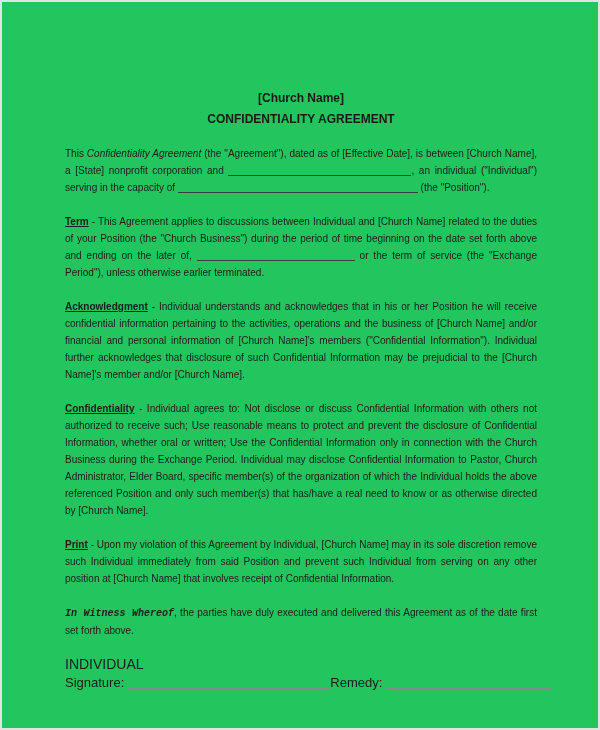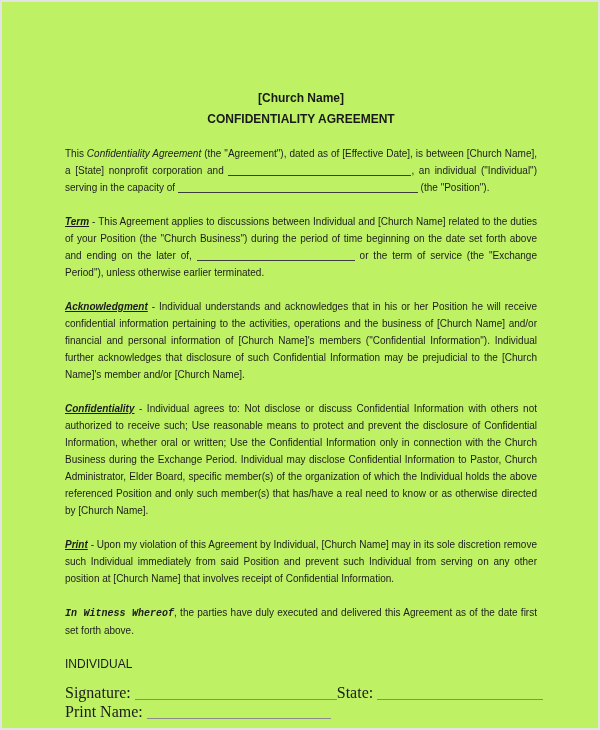--- a/index.html
+++ b/index.html
@@ -4,46 +4,46 @@
 <style>
   * { margin: 0; padding: 0; box-sizing: border-box; }
   html, body { background: #ffffff; }
   body {
     width: 600px; height: 730px;
     font-family: "Liberation Sans", sans-serif;
     color: #1c1c1c;
   }
   .page {
     width: 600px; height: 730px;
-    background: #bef264;
+    background: #22c55e;
     border: 2px solid #e3e3e3;
     padding: 86px 61px 0 63px;
     overflow: hidden;
   }
   .doc-header { text-align: center; margin-bottom: 15px; }
   .doc-header .title-line {
     font-size: 12px; font-weight: bold; line-height: 21px; color: #191919;
   }
   .para {
     font-size: 10px; line-height: 17px;
     text-align: justify; text-justify: inter-word;
     margin-bottom: 17px; color: #1c1c1c;
   }
   .seg-plain { }
   .seg-italic { font-style: italic; }
   .seg-bold-italic { font-weight: bold; font-style: italic; font-family: Liberation Mono, monospace; }
-  .seg-heading { font-weight: bold; font-style: italic; text-decoration: underline; }
+  .seg-heading { font-weight: bold; text-decoration: underline; }
   .seg-blank {
     display: inline-block; height: 12px;
     border-bottom: 1px solid #3c3c3c;
     transform: translateY(2px);
   }
   .sig-section { margin-top: 9px; }
-  .party-label { font-size: 12px; line-height: 17px; margin-bottom: 10px; }
-  .sig-row { display: flex; font-size: 16px; line-height: 19px; font-family: Liberation Serif, serif; }
+  .party-label { font-size: 14px; line-height: 17px; }
+  .sig-row { display: flex; font-size: 13px; line-height: 19px; }
   .sig-col-left { width: 282px; white-space: nowrap; }
   .sig-col-right { flex: 1; white-space: nowrap; }
   .sig-line {
     display: inline-block; height: 12px;
     border-bottom: 1px solid #8a8a8a;
     transform: translateY(2px);
     margin-left: 4px;
   }
   .w-signature { width: 202px; }
   .w-title { width: 166px; }
@@ -69,24 +69,19 @@
     </div>
 
   <div class="sig-section">
     <div class="party-label">INDIVIDUAL</div>
 
     <div class="sig-row">
       <div class="sig-col-left">
         <span>Signature:</span><span class="sig-line w-signature"></span>
       </div>
       <div class="sig-col-right">
-        <span>State:</span><span class="sig-line w-title"></span>
+        <span>Remedy:</span><span class="sig-line w-title"></span>
       </div>
     </div>
 
-    <div class="sig-row">
-      <div class="sig-col-left">
-        <span>Print Name:</span><span class="sig-line w-print"></span>
-      </div>
-    </div>
   </div>
 
 </div>
 
 </body></html>

